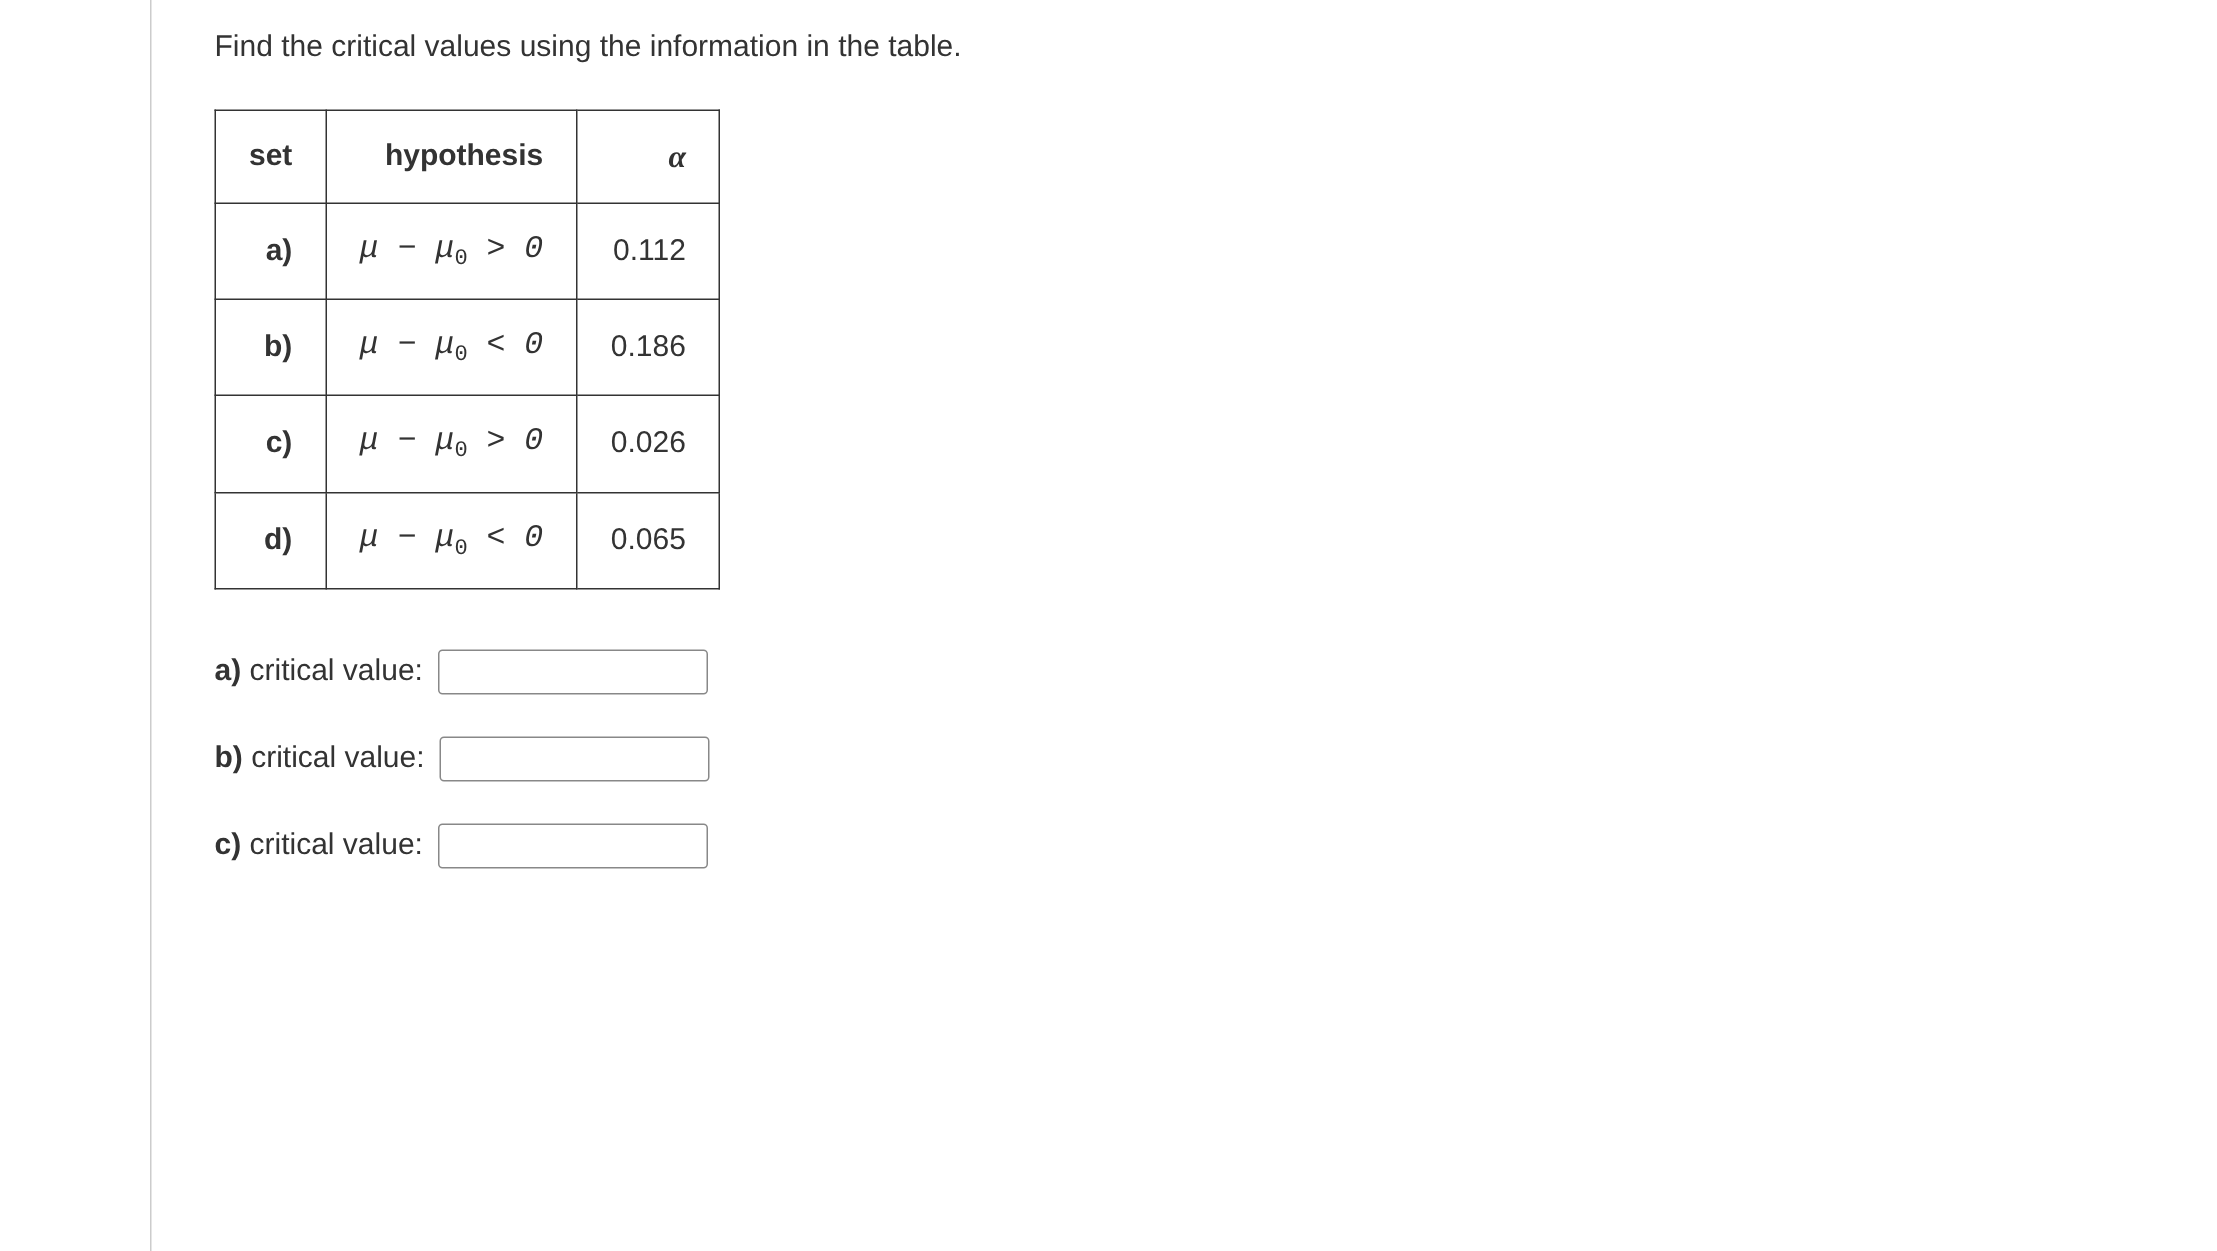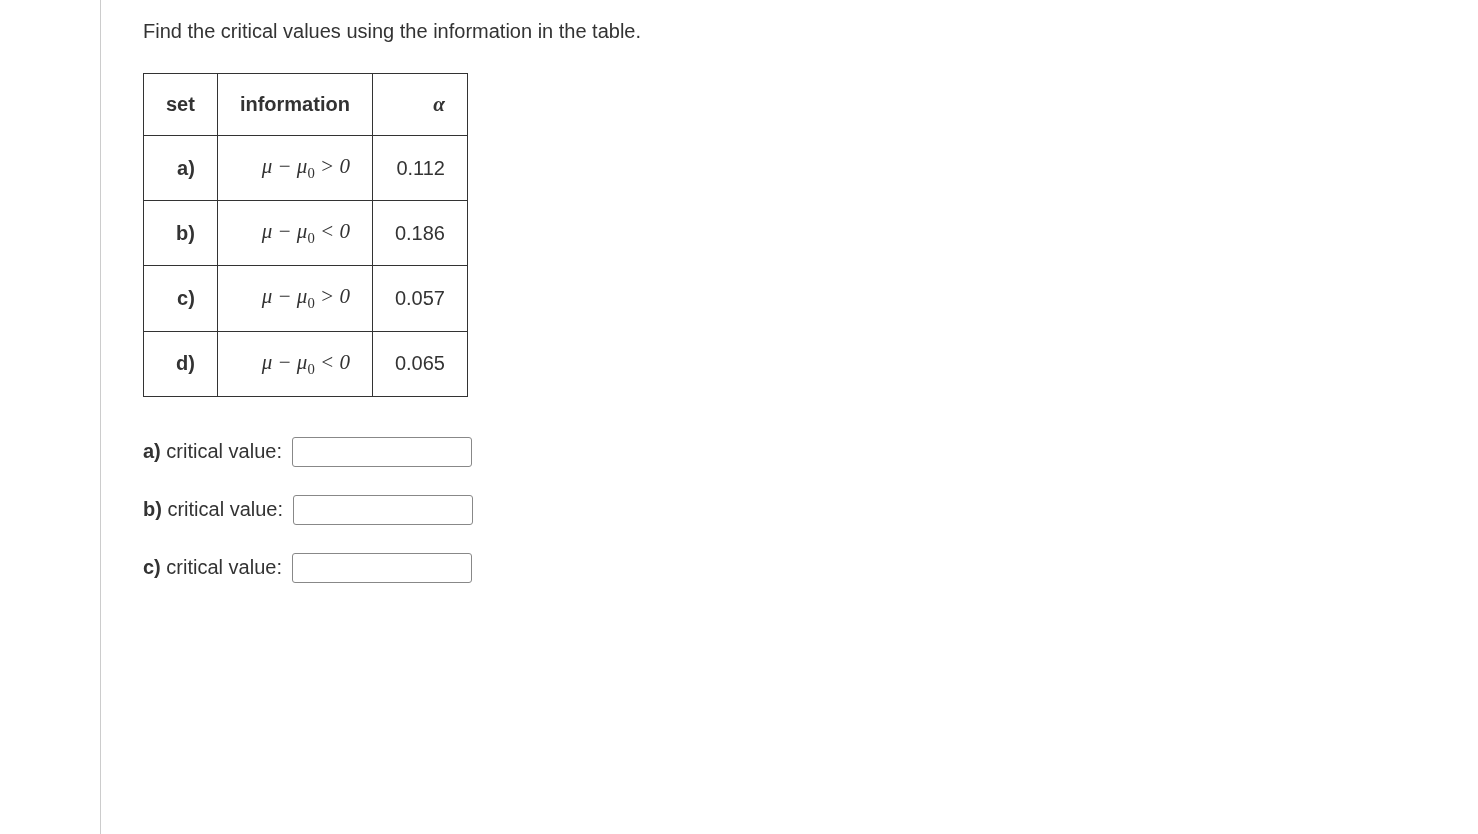--- a/index.html
+++ b/index.html
@@ -34,21 +34,21 @@
       text-align: right;
       vertical-align: middle;
     }
     table.data-table th {
       font-weight: bold;
     }
     .set-label {
       font-weight: bold;
     }
     .math-ex {
-      font-family: Liberation Serif, serif;
+      font-family: Liberation Mono, monospace;
       font-style: italic;
       font-size: 21px;
       white-space: nowrap;
     }
     .sub0 {
       font-size: 0.7em;
       vertical-align: sub;
       font-style: normal;
     }
     .alpha {
@@ -81,37 +81,37 @@
 <body>
 
 <div class="container">
 
   <div class="question-text">Find the critical values using the information in the table.</div>
 
   <table class="data-table">
     <tbody>
         <tr>
       <th>set</th>
-      <th>information</th>
+      <th>hypothesis</th>
       <th><span class="alpha">α</span></th>
     </tr>
     <tr>
       <td class="set-label">a)</td>
       <td><span class="math-ex"><span>μ − μ</span><span class="sub0">0</span><span> &gt; 0</span></span></td>
       <td>0.112</td>
     </tr>
     <tr>
       <td class="set-label">b)</td>
       <td><span class="math-ex"><span>μ − μ</span><span class="sub0">0</span><span> &lt; 0</span></span></td>
       <td>0.186</td>
     </tr>
     <tr>
       <td class="set-label">c)</td>
       <td><span class="math-ex"><span>μ − μ</span><span class="sub0">0</span><span> &gt; 0</span></span></td>
-      <td>0.057</td>
+      <td>0.026</td>
     </tr>
     <tr>
       <td class="set-label">d)</td>
       <td><span class="math-ex"><span>μ − μ</span><span class="sub0">0</span><span> &lt; 0</span></span></td>
       <td>0.065</td>
     </tr>
   </tbody>
     </table>
 
   <div class="answer-row">

